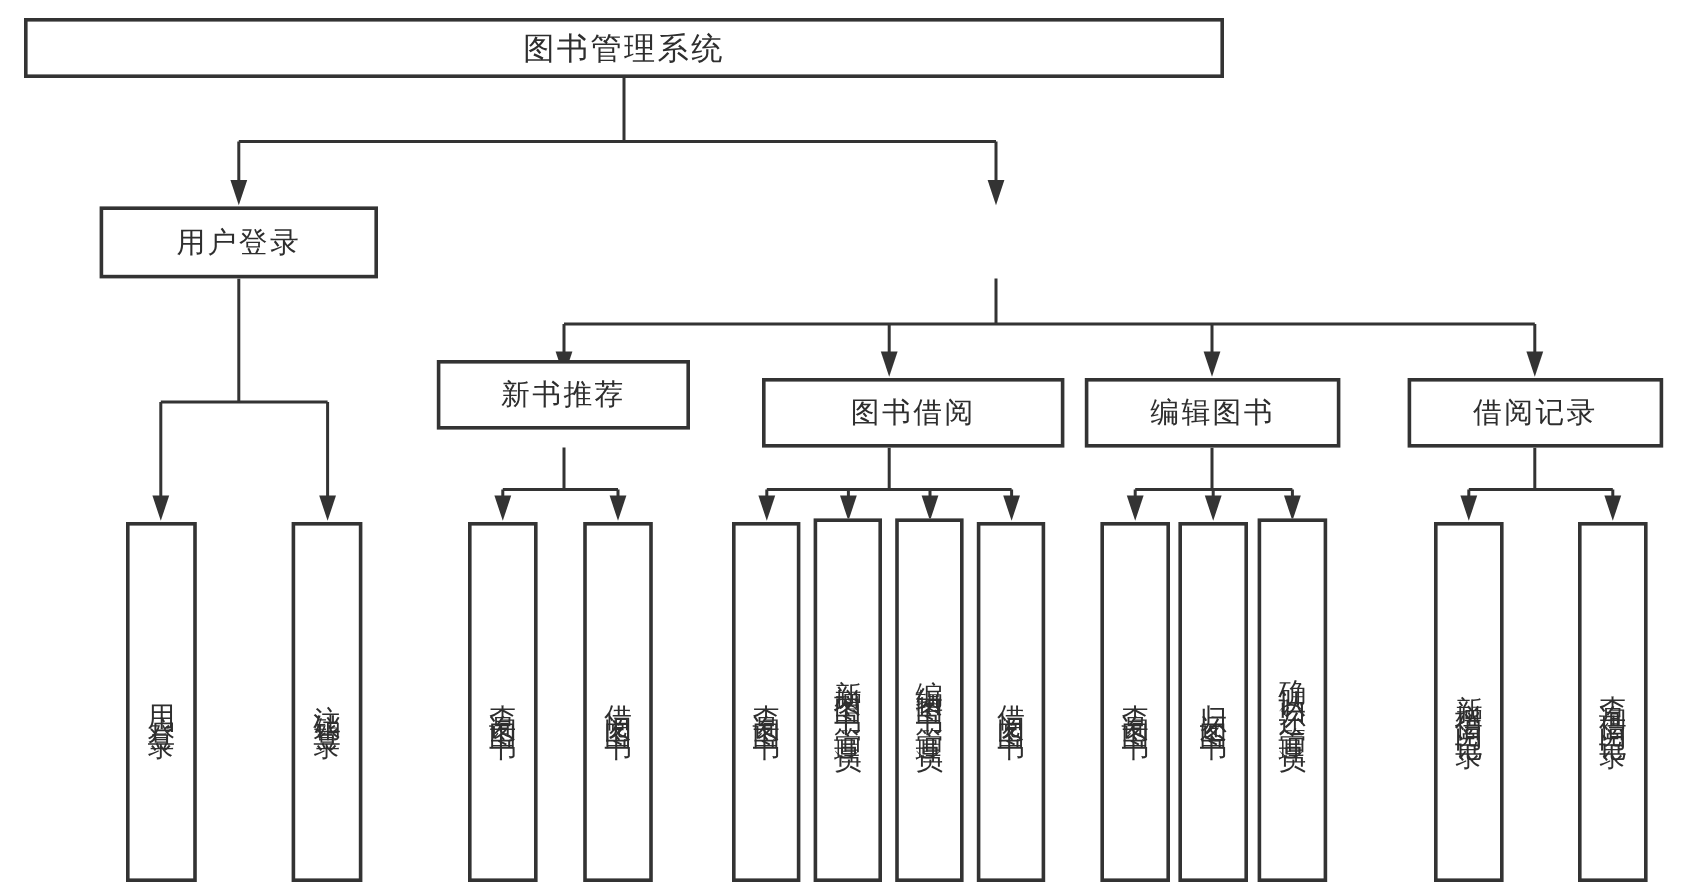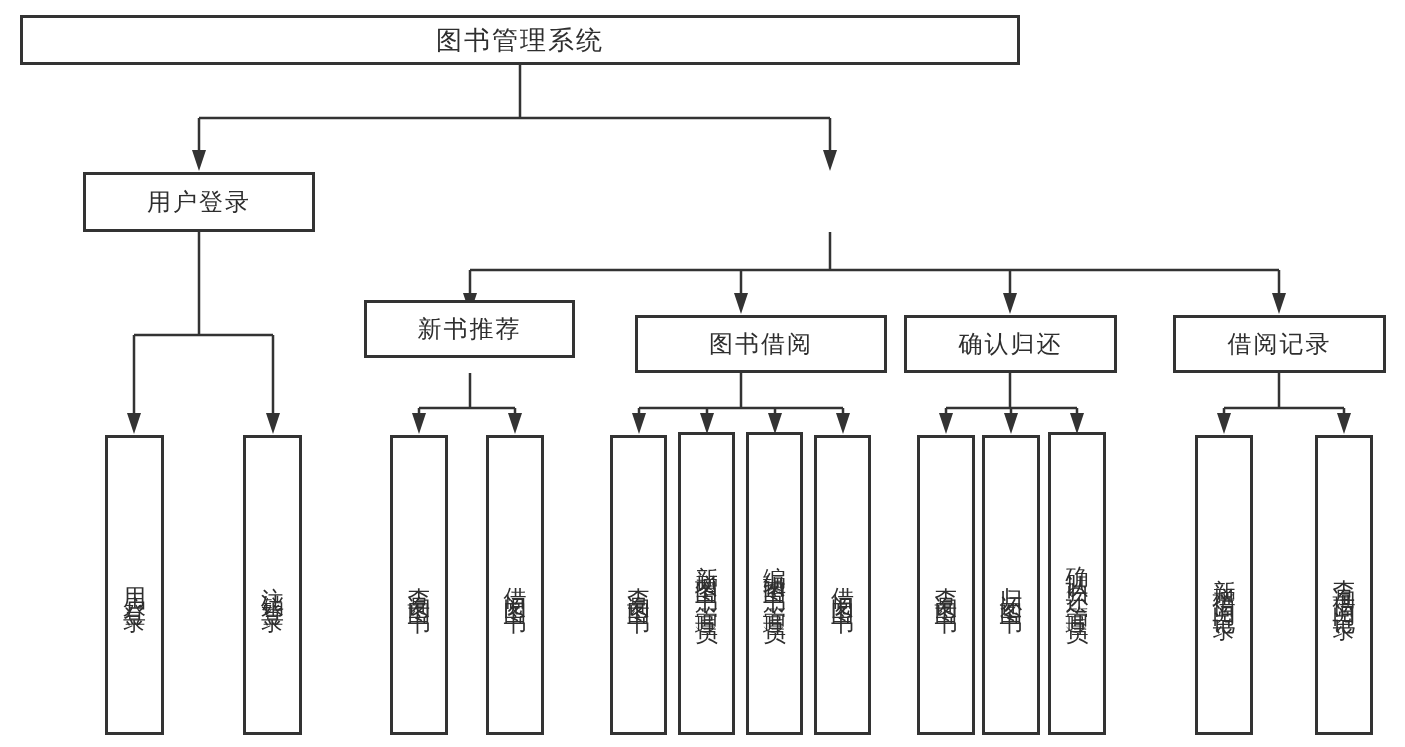--- a/index.html
+++ b/index.html
@@ -79,21 +79,21 @@
       <polygon points="1344,434 1337,413 1351,413"></polygon>
     </g>
   </svg>
 
   <div class="box title" style="left:20px;top:15px;width:1000px;height:50px;">图书管理系统</div>
 
   <div class="box" style="left:83px;top:172px;width:232px;height:60px;">用户登录</div>
 
   <div class="box" style="left:364px;top:300px;width:211px;height:58px;">新书推荐</div>
   <div class="box" style="left:635px;top:315px;width:252px;height:58px;">图书借阅</div>
-  <div class="box" style="left:904px;top:315px;width:213px;height:58px;">确认归还</div>
+  <div class="box" style="left:904px;top:315px;width:213px;height:58px;">编辑图书</div>
   <div class="box" style="left:1173px;top:315px;width:213px;height:58px;">借阅记录</div>
 
   <div class="vbox" style="left:105px;top:435px;width:59px;height:300px;">
     <span>用户登录</span>
     </div>
   <div class="vbox" style="left:243px;top:435px;width:59px;height:300px;">
     <span>注销登录</span>
     </div>
 
   <div class="vbox" style="left:390px;top:435px;width:58px;height:300px;">

